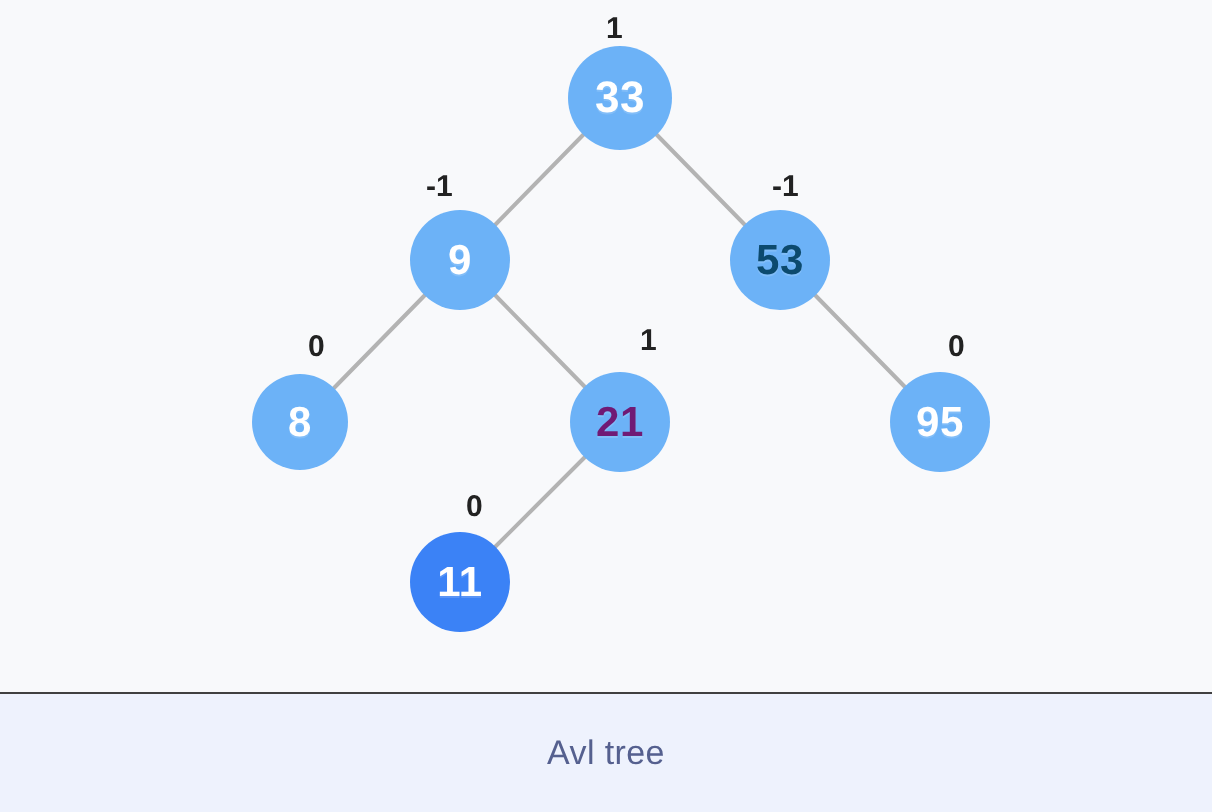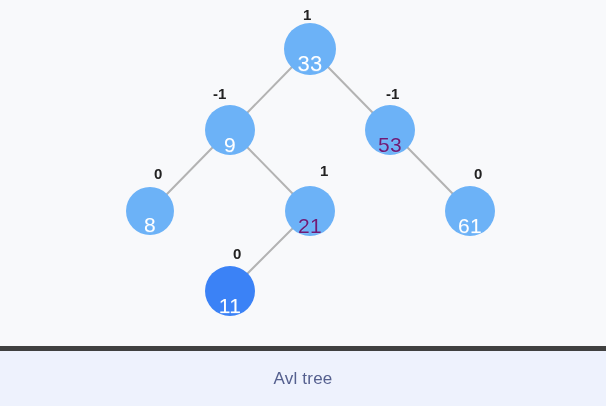--- a/index.html
+++ b/index.html
@@ -31,23 +31,23 @@
     top: 0;
     width: 606px;
     height: 346px;
   }
   .node {
     position: absolute;
     border-radius: 50%;
     background: #6cb2f7;
     color: #ffffff;
     display: flex;
-    align-items: flex-end;
+    align-items: center;
     justify-content: center;
-    font-weight: normal;
+    font-weight: bold;
     letter-spacing: 0.3px;
     box-sizing: border-box;
     user-select: none;
   }
   .node-value {
     line-height: 1;
     text-shadow: 0 1px 0 rgba(255,255,255,0.15);
   }
   .balance {
     position: absolute;
@@ -58,21 +58,21 @@
     text-align: center;
     user-select: none;
   }
   .footer {
     position: absolute;
     left: 0;
     top: 346px;
     width: 606px;
     height: 60px;
     background: #eef2fd;
-    border-top: 5px solid #404040;
+    border-top: 1px solid #404040;
     box-sizing: border-box;
     display: flex;
     align-items: center;
     justify-content: center;
   }
   .footer-label {
     color: #55608f;
     font-size: 17px;
     letter-spacing: 0.2px;
   }
@@ -94,34 +94,34 @@
     <div class="nodes-layer">
         <div class="balance" style="left: 303px; top: 7px;">1</div>
         <div class="node" style="left: 284px; top: 23px; width: 52px; height: 52px; font-size: 22px; background: rgb(108, 178, 247); color: rgb(255, 255, 255);">
           <span class="node-value">33</span>
         </div>
         <div class="balance" style="left: 213px; top: 86px;">-1</div>
         <div class="node" style="left: 205px; top: 105px; width: 50px; height: 50px; font-size: 21px; background: rgb(108, 178, 247); color: rgb(255, 255, 255);">
           <span class="node-value">9</span>
         </div>
         <div class="balance" style="left: 386px; top: 86px;">-1</div>
-        <div class="node" style="left: 365px; top: 105px; width: 50px; height: 50px; font-size: 21px; background: rgb(108, 178, 247); color: #701a75;">
+        <div class="node" style="left: 365px; top: 105px; width: 50px; height: 50px; font-size: 21px; background: rgb(108, 178, 247); color: #0c4a6e;">
           <span class="node-value">53</span>
         </div>
         <div class="balance" style="left: 154px; top: 166px;">0</div>
         <div class="node" style="left: 126px; top: 187px; width: 48px; height: 48px; font-size: 21px; background: rgb(108, 178, 247); color: rgb(255, 255, 255);">
           <span class="node-value">8</span>
         </div>
         <div class="balance" style="left: 320px; top: 163px;">1</div>
         <div class="node" style="left: 285px; top: 186px; width: 50px; height: 50px; font-size: 21px; background: rgb(108, 178, 247); color: #701a75;">
           <span class="node-value">21</span>
         </div>
         <div class="balance" style="left: 474px; top: 166px;">0</div>
         <div class="node" style="left: 445px; top: 186px; width: 50px; height: 50px; font-size: 21px; background: rgb(108, 178, 247); color: rgb(255, 255, 255);">
-          <span class="node-value">61</span>
+          <span class="node-value">95</span>
         </div>
         <div class="balance" style="left: 233px; top: 246px;">0</div>
         <div class="node" style="left: 205px; top: 266px; width: 50px; height: 50px; font-size: 21px; background: #3b82f6; color: rgb(255, 255, 255);">
           <span class="node-value">11</span>
         </div>
       </div>
   </div>
 
   <div class="footer">
     <span class="footer-label">Avl tree</span>

